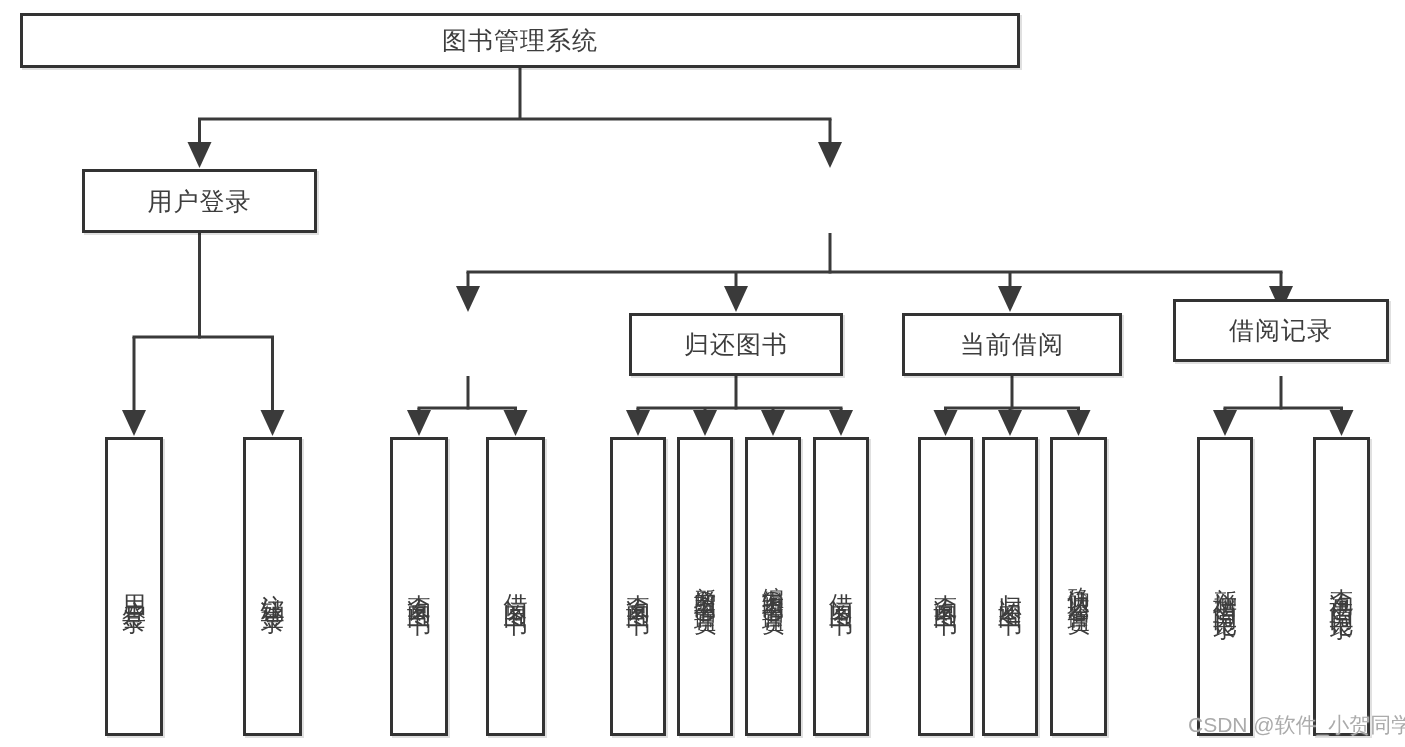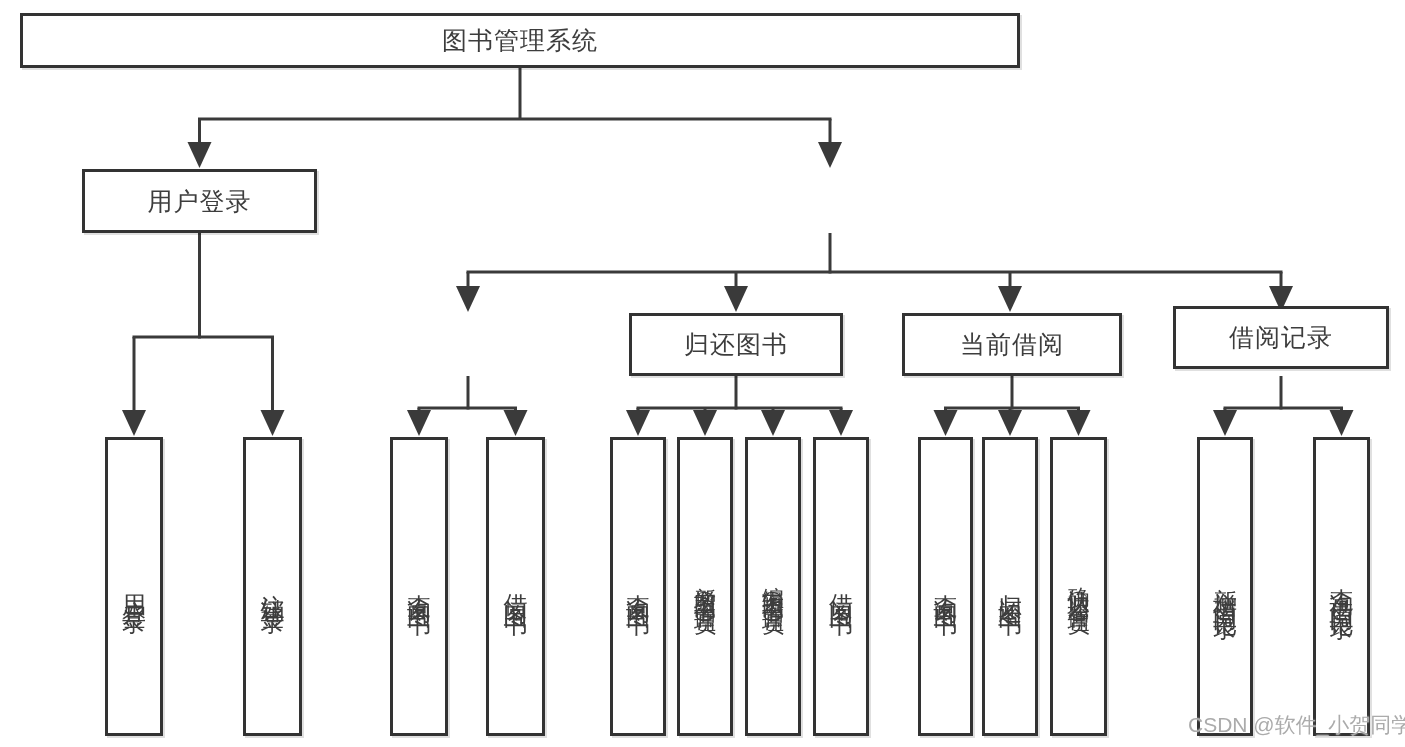--- a/index.html
+++ b/index.html
@@ -143,21 +143,21 @@
   <div class="node" style="left:82px;top:169px;width:235px;height:64px">
     <span class="hlabel">用户登录</span>
   </div>
 
   <div class="node" style="left:629px;top:313px;width:214px;height:63px">
     <span class="hlabel">归还图书</span>
   </div>
   <div class="node" style="left:902px;top:313px;width:220px;height:63px">
     <span class="hlabel">当前借阅</span>
   </div>
-  <div class="node" style="left:1173px;top:306px;width:216px;height:63px">
+  <div class="node" style="left:1173px;top:299px;width:216px;height:63px">
     <span class="hlabel">借阅记录</span>
   </div>
 
   <div class="node" style="left:105px;top:437px;width:58px;height:299px">
     <span class="vlabel">用户登录</span>
   </div>
   <div class="node" style="left:243px;top:437px;width:59px;height:299px">
     <span class="vlabel">注销登录</span>
   </div>
 

